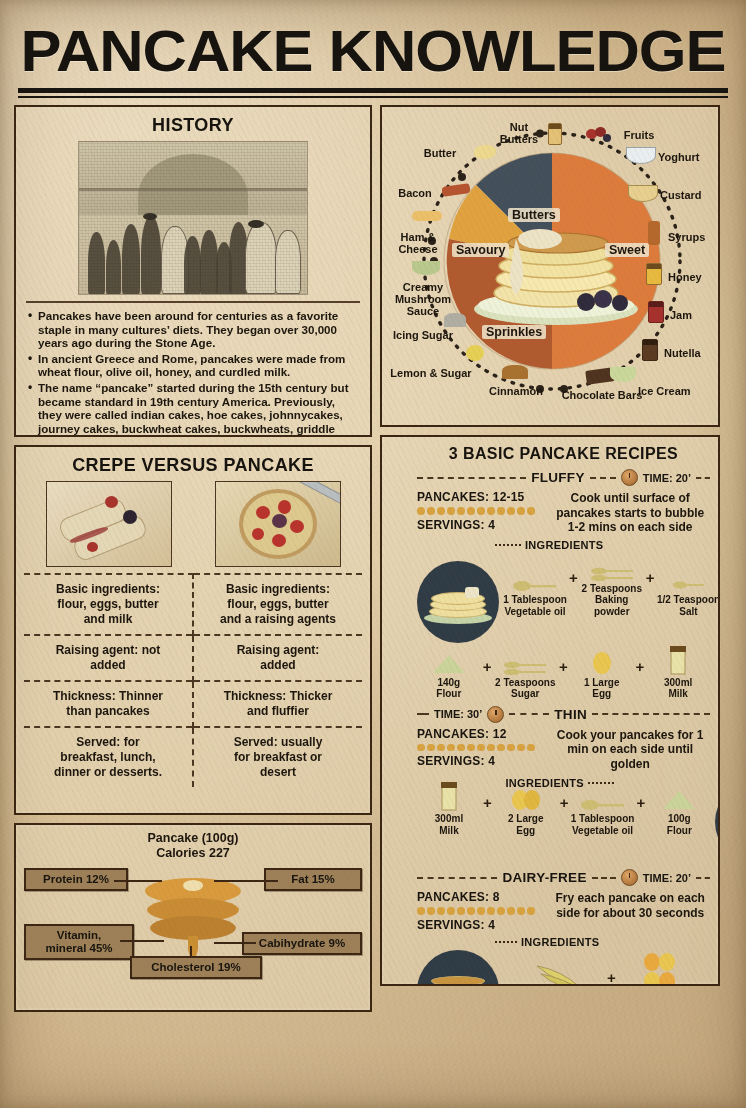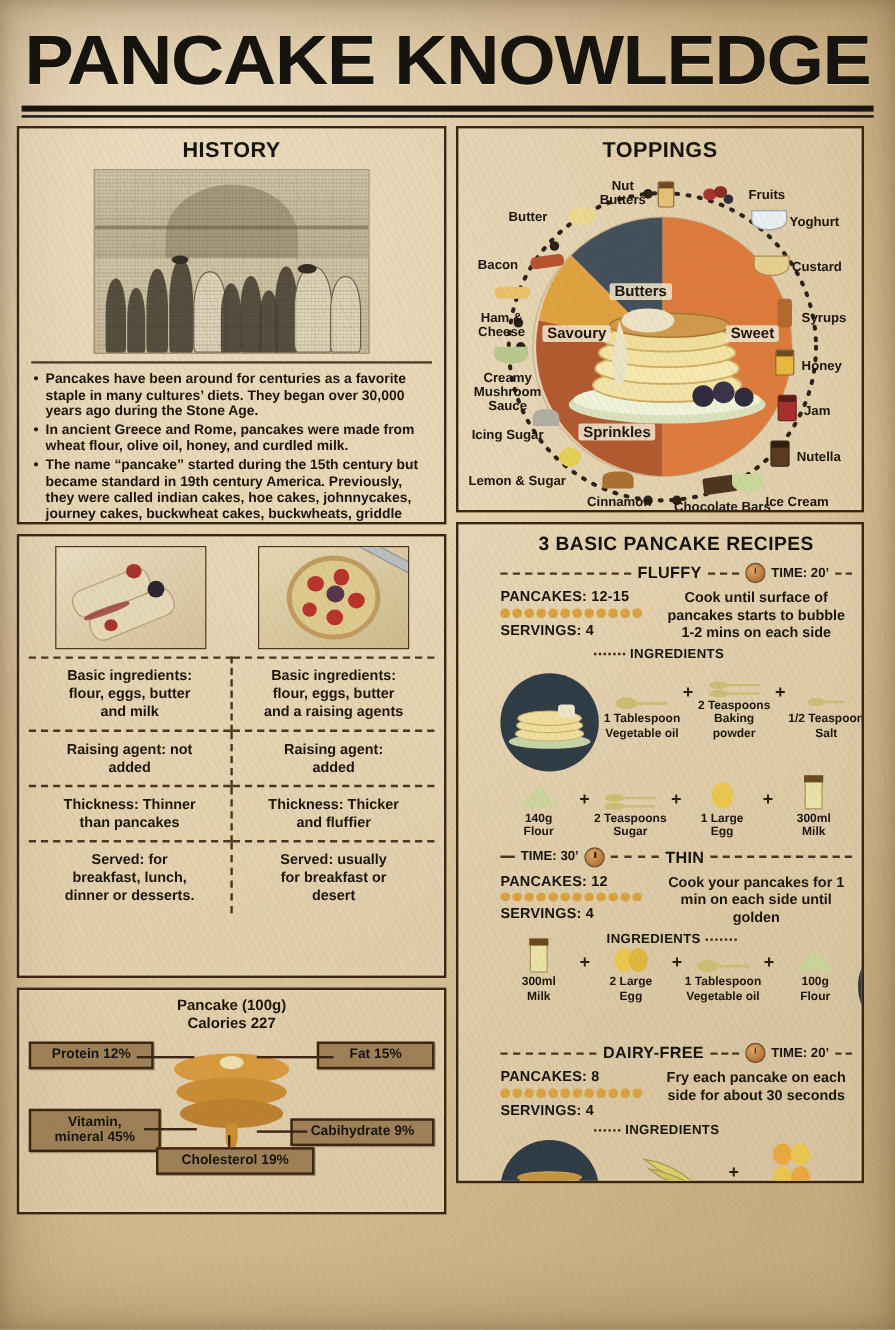--- a/index.html
+++ b/index.html
@@ -205,20 +205,21 @@
           </div>
           <div class="hrule"></div>
           <ul class="hist">
             <li>Pancakes have been around for centuries as a favorite staple in many cultures’ diets. They began over 30,000 years ago during the Stone Age.</li>
             <li>In ancient Greece and Rome, pancakes were made from wheat flour, olive oil, honey, and curdled milk.</li>
             <li>The name “pancake” started during the 15th century but became standard in 19th century America. Previously, they were called indian cakes, hoe cakes, johnnycakes, journey cakes, buckwheat cakes, buckwheats, griddle cakes, and flapjacks. Early American pancakes were made with buckwheat or cornmeal. Thomas Jefferson loved them so much he sent a special recipe to his hometown from the White House.</li>
           </ul>
         </div>
 
         <div class="panel" style="height:370px;">
+          <div class="ph">CREPE VERSUS PANCAKE</div>
           <div class="cvp-imgs">
             <div class="cvp-img a">
               <div class="crepe-roll" style="left:12px;top:26px;width:66px;height:22px;"></div>
               <div class="crepe-roll" style="left:26px;top:44px;width:72px;height:22px;"></div>
               <div class="sauce" style="left:22px;top:50px;width:40px;height:6px;transform:rotate(-20deg);"></div>
               <div class="berry" style="left:58px;top:14px;width:13px;height:12px;"></div>
               <div class="dberry" style="left:76px;top:28px;width:14px;height:14px;"></div>
               <div class="berry" style="left:40px;top:60px;width:11px;height:10px;"></div>
             </div>
             <div class="cvp-img b">
@@ -290,21 +291,20 @@
             <div class="lead" style="right:106px;top:80px;width:42px;"></div>
             <div class="tag" style="left:106px;top:94px;width:116px;">Cholesterol 19%</div>
             <div class="lead v" style="left:166px;top:84px;height:10px;"></div>
           </div>
         </div>
       </div>
 
       <div class="colR">
 
         <div class="panel" style="height:322px;">
-          <div class="ph">TOPPINGS</div>
 
           <div class="wheel-wrap">
             <svg class="wheel" width="324" height="292" viewBox="0 0 324 292">
 
               <circle cx="162" cy="148" r="128" fill="none" stroke="#2a2118" stroke-width="3.4" stroke-dasharray="1.6 8" stroke-linecap="round"></circle>
 
               <g>
                 <path d="M162 148 L162 40 A108 108 0 0 1 162 256 Z" fill="#dd7b3c"></path>
                 <path d="M162 148 L162 40 A108 108 0 0 0 86 72 Z" fill="#43505b"></path>
                 <path d="M162 148 L86 72 A108 108 0 0 0 59 126 Z" fill="#e0a23f"></path>

